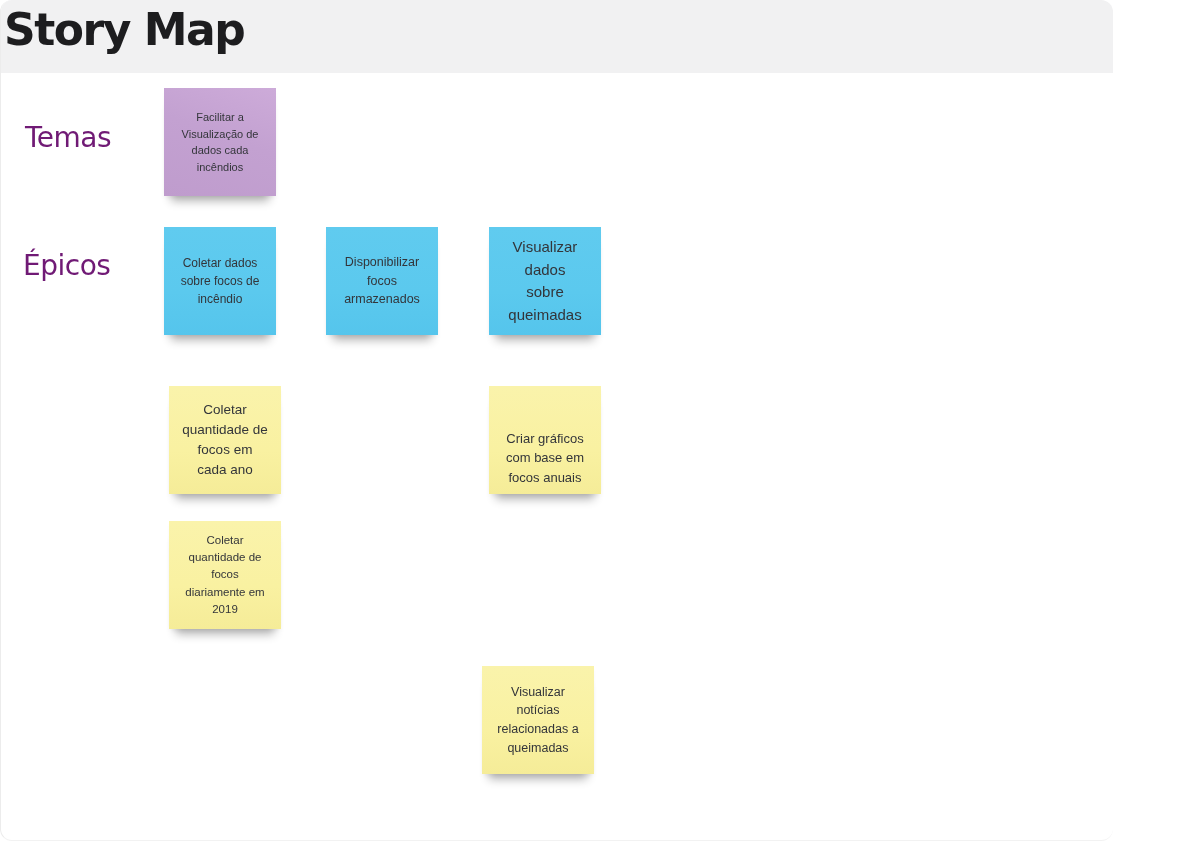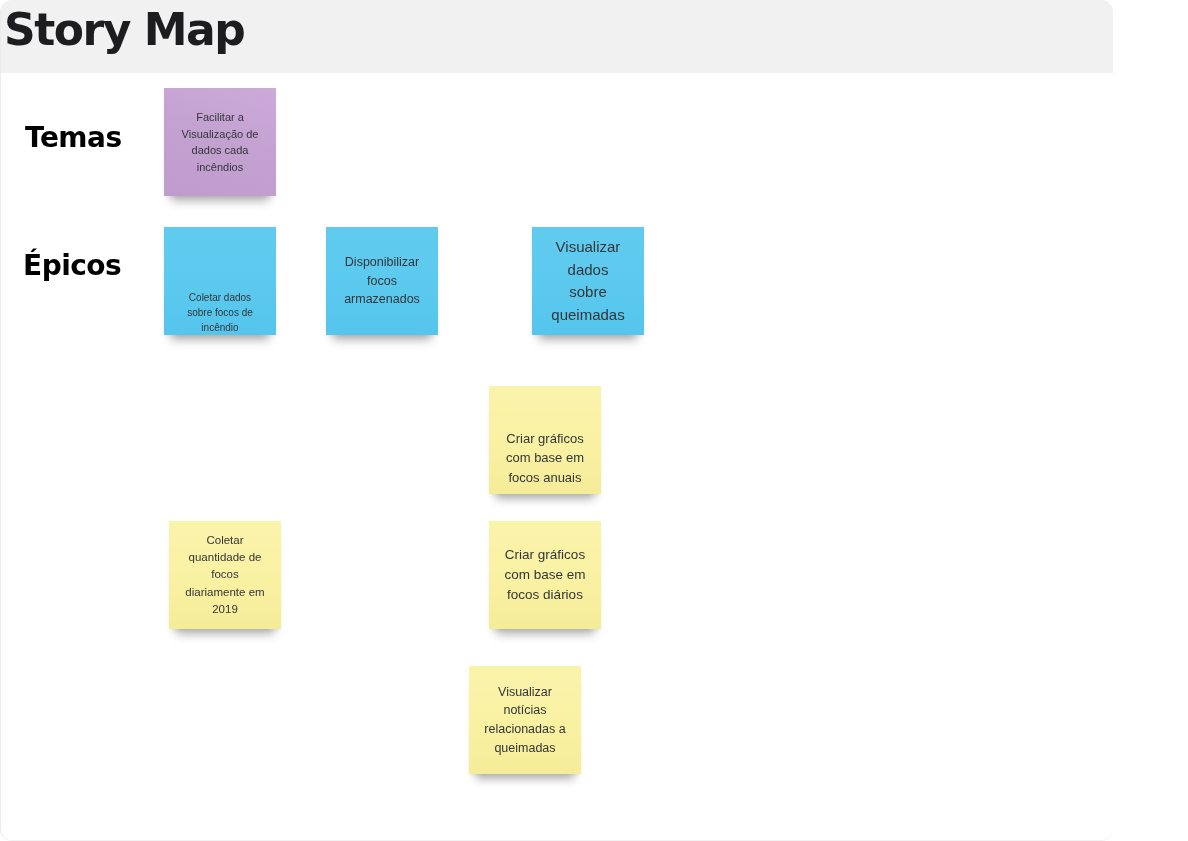--- a/index.html
+++ b/index.html
@@ -33,24 +33,24 @@
     font-family: "DejaVu Sans", "Liberation Sans", sans-serif;
     font-weight: 800;
     font-size: 44px;
     letter-spacing: -1.5px;
     color: #1d1d1f;
     white-space: nowrap;
   }
   .row-label {
     position: absolute;
     font-family: "DejaVu Sans", "Liberation Sans", sans-serif;
-    font-weight: 700;
+    font-weight: 400;
     font-size: 28px;
     letter-spacing: -0.5px;
-    color: #000000;
+    color: #701a75;
     white-space: nowrap;
   }
   .note {
     position: absolute;
     width: 112px;
     height: 108px;
     display: flex;
     align-items: center;
     justify-content: center;
     text-align: center;
@@ -80,38 +80,38 @@
     <div class="board-title">Story Map</div>
   </div>
 
   <div class="row-label" style="left:24px; top:121px;">Temas</div>
   <div class="row-label" style="left:22px; top:249px;">Épicos</div>
 
   <div class="note note-purple" style="left:163px; top:88px; font-size:11px;">
     <span class="note-text" style="max-width:84px;">Facilitar a Visualização de dados cada incêndios</span>
   </div>
 
-  <div class="note note-blue" style="left:163px; top:227px; font-size:10px;align-items:flex-end;">
+  <div class="note note-blue" style="left:163px; top:227px; font-size:12px;">
     <span class="note-text" style="max-width:86px;">Coletar dados sobre focos de incêndio</span>
   </div>
   <div class="note note-blue" style="left:325px; top:227px; font-size:12.5px;">
     <span class="note-text" style="max-width:96px;">Disponibilizar focos armazenados</span>
   </div>
-  <div class="note note-blue" style="left:488px; top:227px; font-size:15px;margin-left:43px;">
+  <div class="note note-blue" style="left:488px; top:227px; font-size:15px;">
     <span class="note-text" style="max-width:82px;">Visualizar dados sobre queimadas</span>
   </div>
 
+  <div class="note note-yellow" style="left:168px; top:386px; font-size:13.5px;">
+    <span class="note-text" style="max-width:86px;">Coletar quantidade de focos em cada ano</span>
+  </div>
   <div class="note note-yellow" style="left:488px; top:386px; font-size:13px;">
     <span class="note-text" style="max-width:94px;margin-top:36px;">Criar gráficos com base em focos anuais</span>
   </div>
 
   <div class="note note-yellow" style="left:168px; top:521px; font-size:11.5px;">
     <span class="note-text" style="max-width:84px;">Coletar quantidade de focos diariamente em 2019</span>
   </div>
-  <div class="note note-yellow" style="left:488px; top:521px; font-size:13.5px;">
-    <span class="note-text" style="max-width:96px;">Criar gráficos com base em focos diários</span>
-  </div>
 
-  <div class="note note-yellow" style="left:468px; top:666px; font-size:12.5px;">
+  <div class="note note-yellow" style="left:481px; top:666px; font-size:12.5px;">
     <span class="note-text" style="max-width:86px;">Visualizar notícias relacionadas a queimadas</span>
   </div>
 
 </div>
 
 </body></html>

